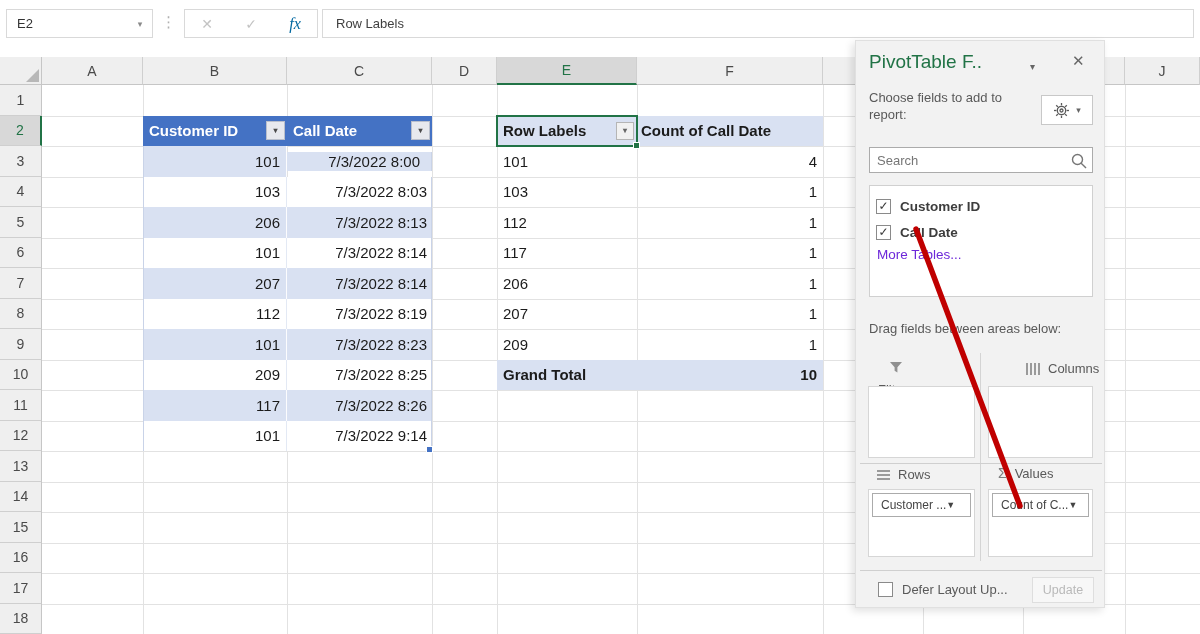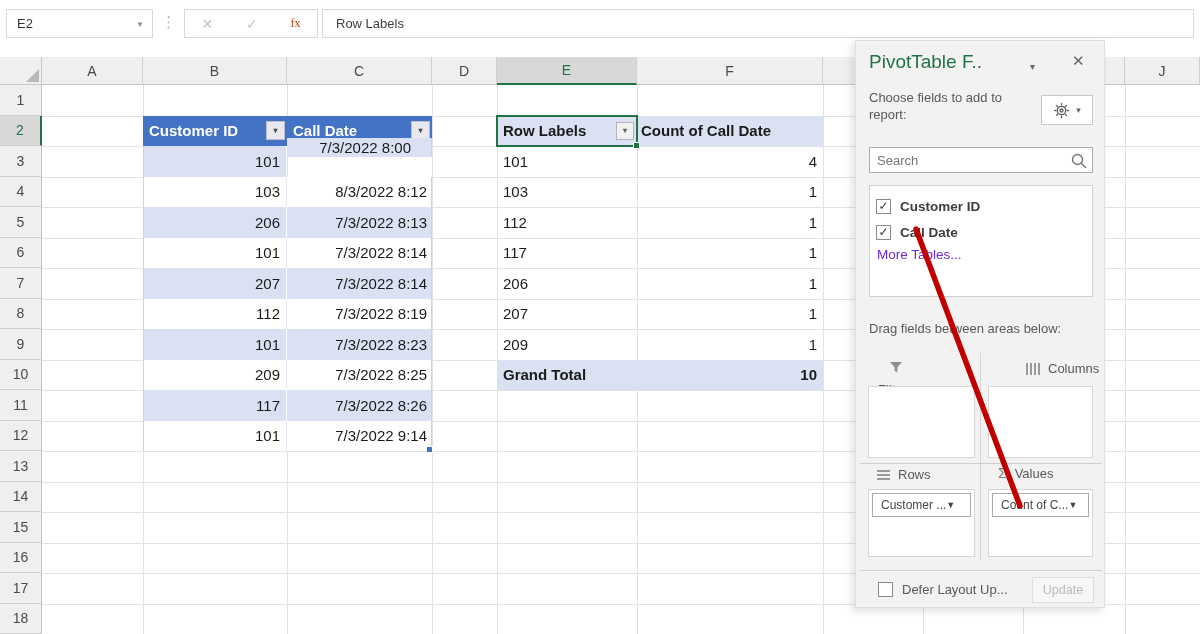--- a/index.html
+++ b/index.html
@@ -9,21 +9,21 @@
 
   
   #topbar { position:absolute; left:0; top:0; width:1200px; height:46px; background:#fff; }
   .tb-box { position:absolute; top:9px; height:29px; background:#fff; border:1px solid #d9d9d9; display:flex; align-items:center; }
   #namebox { left:6px; width:147px; }
   #namebox .nb-text { flex:1; padding-left:10px; font-size:13px; color:#333; }
   #namebox .nb-caret { width:24px; text-align:center; color:#8a8a8a; font-size:9px; }
   #tb-dots { position:absolute; left:161px; top:13px; color:#b0b0b0; font-size:15px; }
   #fbtns { left:184px; width:134px; justify-content:space-around; }
   .fbtn { font-size:14px; color:#c3c3c3; }
-  #fx-btn { color:#c2410c; font-family:"Liberation Serif", serif; font-size:12px; }
+  #fx-btn { color:#0369a1; font-family:"Liberation Serif", serif; font-style:italic; font-size:16px; }
   #fbar { left:322px; width:872px; padding-left:13px; font-size:13px; color:#3f3f3f; }
 
   
   .colhdr { position:absolute; top:57px; height:28px; background:#efefef; border-right:1px solid #cfcfcf; border-bottom:1px solid #c6c6c6;
             display:flex; align-items:center; justify-content:center; font-size:14px; color:#4a4a4a; }
   .colhdr.sel { background:#d8d8d8; color:var(--green,#217346); border-bottom:2px solid var(--green,#217346); }
   .rowhdr { position:absolute; left:0; width:42px; background:#efefef; border-right:1px solid #c6c6c6; border-bottom:1px solid #cfcfcf;
             display:flex; align-items:center; justify-content:center; font-size:14px; color:#4a4a4a; }
   .rowhdr.sel { background:#d8d8d8; color:var(--green,#217346); border-right:2px solid var(--green,#217346); }
   #corner { position:absolute; left:0; top:57px; width:42px; height:28px; background:#efefef; border-right:1px solid #c6c6c6; border-bottom:1px solid #c6c6c6; }
@@ -167,23 +167,23 @@
       <div class="gl-h" style="left: 42px; top: 603.5px; width: 1158px;"></div>
       <div class="cell thdr" style="left: 143px; top: 115.5px; width: 144px; height: 30.5px;">
         <span>Customer ID</span>
         <span class="fltr">▾</span>
       </div>
       <div class="cell thdr" style="left: 287px; top: 115.5px; width: 145px; height: 30.5px;">
         <span>Call Date</span>
         <span class="fltr">▾</span>
       </div>
       <div class="cell ar band" style="left: 143px; top: 146px; width: 144px; height: 30.5px; border-left: 1px solid rgb(201, 211, 232); border-right: 1px solid rgba(255, 255, 255, 0.9);">101</div>
-      <div class="cell ar band" style="left: 287px; top: 138px; width: 145px; height: 19px; padding-right: 20px; border-right: 1px solid rgb(201, 211, 232);">7/3/2022 8:00</div>
+      <div class="cell ar band" style="left: 287px; top: 152px; width: 145px; height: 19px; padding-right: 11px; border-right: 1px solid rgb(201, 211, 232);">7/3/2022 8:00</div>
       <div class="cell ar wrow" style="left: 143px; top: 176.5px; width: 144px; height: 30.5px; border-left: 1px solid rgb(201, 211, 232); border-right: 1px solid rgb(227, 233, 244);">103</div>
-      <div class="cell ar wrow" style="left: 287px; top: 176.5px; width: 145px; height: 30.5px; padding-right: 4px; border-right: 1px solid rgb(201, 211, 232);">8/3/2022 8:12</div>
+      <div class="cell ar wrow" style="left: 287px; top: 176.5px; width: 145px; height: 30.5px; padding-right: 4px; border-right: 1px solid rgb(201, 211, 232);">7/3/2022 8:03</div>
       <div class="cell ar band" style="left: 143px; top: 207px; width: 144px; height: 30.5px; border-left: 1px solid rgb(201, 211, 232); border-right: 1px solid rgba(255, 255, 255, 0.9);">206</div>
       <div class="cell ar band" style="left: 287px; top: 207px; width: 145px; height: 30.5px; padding-right: 4px; border-right: 1px solid rgb(201, 211, 232);">7/3/2022 8:13</div>
       <div class="cell ar wrow" style="left: 143px; top: 237.5px; width: 144px; height: 30.5px; border-left: 1px solid rgb(201, 211, 232); border-right: 1px solid rgb(227, 233, 244);">101</div>
       <div class="cell ar wrow" style="left: 287px; top: 237.5px; width: 145px; height: 30.5px; padding-right: 4px; border-right: 1px solid rgb(201, 211, 232);">7/3/2022 8:14</div>
       <div class="cell ar band" style="left: 143px; top: 268px; width: 144px; height: 30.5px; border-left: 1px solid rgb(201, 211, 232); border-right: 1px solid rgba(255, 255, 255, 0.9);">207</div>
       <div class="cell ar band" style="left: 287px; top: 268px; width: 145px; height: 30.5px; padding-right: 4px; border-right: 1px solid rgb(201, 211, 232);">7/3/2022 8:14</div>
       <div class="cell ar wrow" style="left: 143px; top: 298.5px; width: 144px; height: 30.5px; border-left: 1px solid rgb(201, 211, 232); border-right: 1px solid rgb(227, 233, 244);">112</div>
       <div class="cell ar wrow" style="left: 287px; top: 298.5px; width: 145px; height: 30.5px; padding-right: 4px; border-right: 1px solid rgb(201, 211, 232);">7/3/2022 8:19</div>
       <div class="cell ar band" style="left: 143px; top: 329px; width: 144px; height: 30.5px; border-left: 1px solid rgb(201, 211, 232); border-right: 1px solid rgba(255, 255, 255, 0.9);">101</div>
       <div class="cell ar band" style="left: 287px; top: 329px; width: 145px; height: 30.5px; padding-right: 4px; border-right: 1px solid rgb(201, 211, 232);">7/3/2022 8:23</div>

